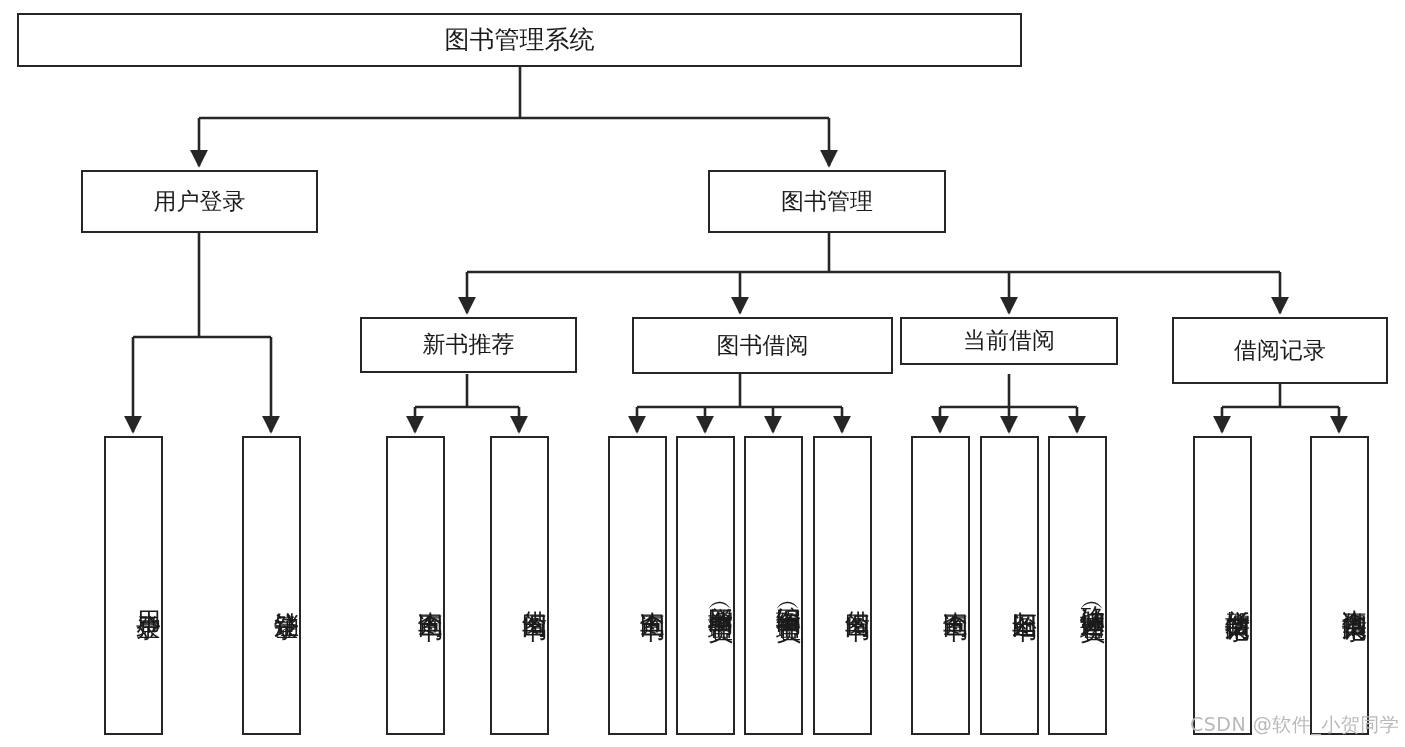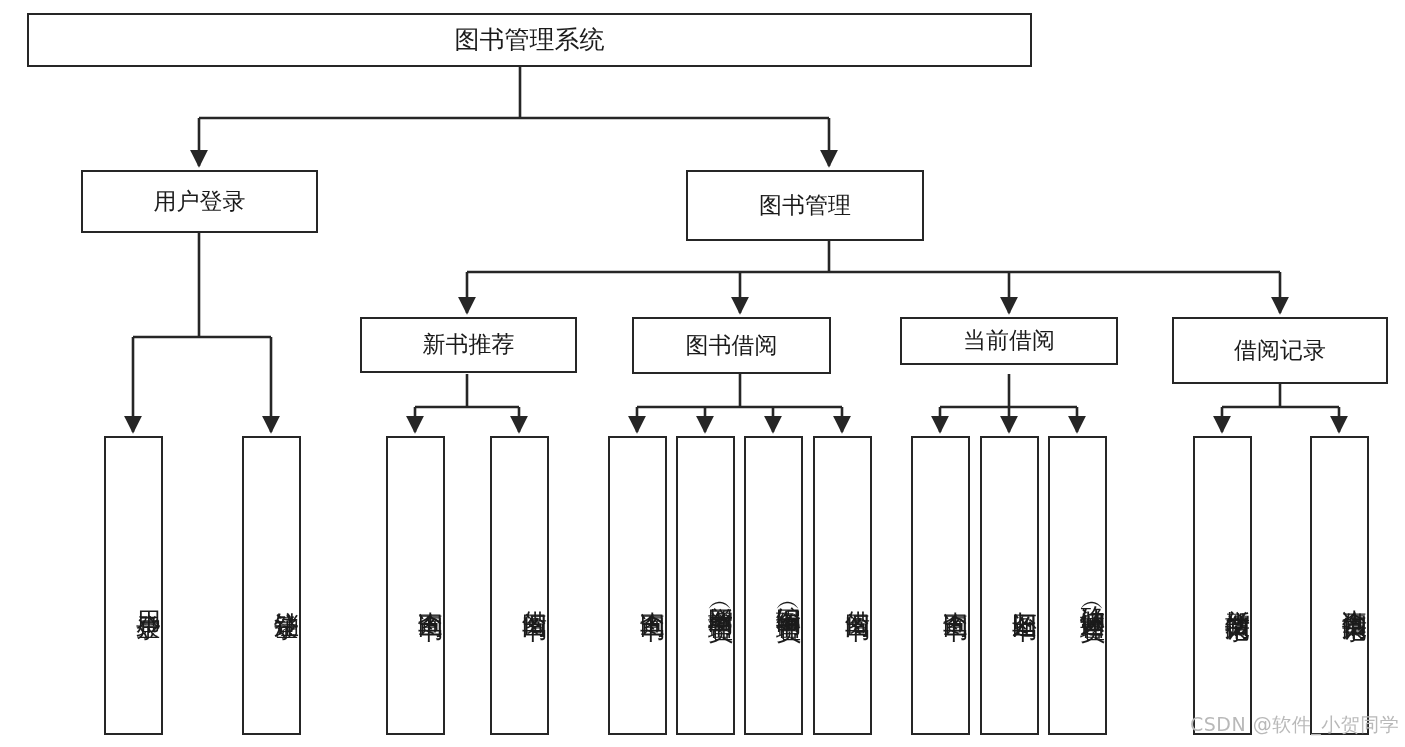--- a/index.html
+++ b/index.html
@@ -121,35 +121,35 @@
       <path d="M 1009 407 L 1009 432" marker-end="url(#arrow)"></path>
       <path d="M 1077 407 L 1077 432" marker-end="url(#arrow)"></path>
 
       <path d="M 1280 374 L 1280 407"></path>
       <path d="M 1222 407 L 1339 407"></path>
       <path d="M 1222 407 L 1222 432" marker-end="url(#arrow)"></path>
       <path d="M 1339 407 L 1339 432" marker-end="url(#arrow)"></path>
     </g>
   </svg>
 
-  <div class="node root" style="left:27px; top:13px; width:1005px; height:54px;">
+  <div class="node root" style="left:17px; top:13px; width:1005px; height:54px;">
     <span>图书管理系统</span>
   </div>
 
   <div class="node level2" style="left:81px; top:170px; width:237px; height:63px;">
     <span>用户登录</span>
   </div>
-  <div class="node level2" style="left:686px; top:170px; width:238px; height:71px;">
+  <div class="node level2" style="left:708px; top:170px; width:238px; height:63px;">
     <span>图书管理</span>
   </div>
 
   <div class="node level3" style="left:360px; top:317px; width:217px; height:56px;">
     <span>新书推荐</span>
   </div>
-  <div class="node level3" style="left:632px; top:317px; width:199px; height:57px;text-align:right;">
+  <div class="node level3" style="left:632px; top:317px; width:261px; height:57px;text-align:right;">
     <span>图书借阅</span>
   </div>
   <div class="node level3" style="left:900px; top:317px; width:218px; height:48px;">
     <span>当前借阅</span>
   </div>
   <div class="node level3" style="left:1172px; top:317px; width:216px; height:67px;">
     <span>借阅记录</span>
   </div>
 
   <div class="node leaf" style="left:104px; top:436px; width:59px; height:299px;">

